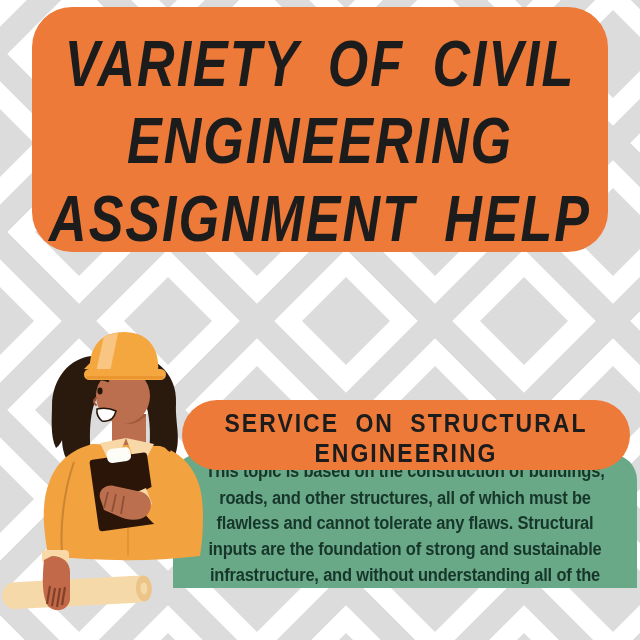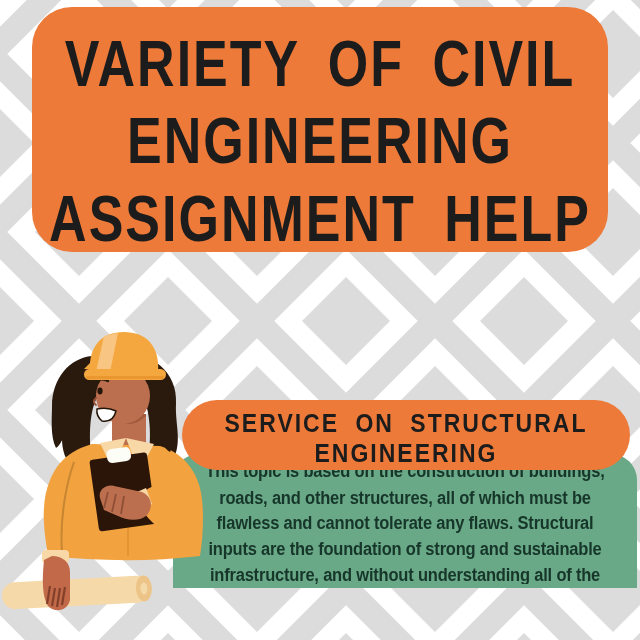--- a/index.html
+++ b/index.html
@@ -1,21 +1,21 @@
 <!DOCTYPE html>
 <html><head>
 <meta charset="utf-8">
 <style>
   html,body{margin:0;padding:0;}
   body{width:640px;height:640px;overflow:hidden;position:relative;background:#ffffff;
        font-family:"Liberation Sans",sans-serif;}
   .stage{position:absolute;inset:0;width:640px;height:640px;overflow:hidden;}
   .bg-pattern{position:absolute;left:0;top:0;z-index:0;}
   .title-card{position:absolute;left:32px;top:7px;width:576px;height:245px;
-              background:#ED7A39;border-radius:40px;z-index:2;overflow:hidden;}
+              background:#ED7A39;border-radius:40px;z-index:2;overflow:hidden;font-style:italic;}
   .title-text{margin:0;padding-top:14px;width:100%;text-align:center;
               white-space:pre;color:#1C1C1C;font-weight:bold;
               font-size:52px;line-height:62px;letter-spacing:2px;word-spacing:12px;
               transform:scaleY(1.25);transform-origin:top center;}
   .service-pill{position:absolute;left:182px;top:400px;width:448px;height:70px;
                 background:#ED7A39;border-radius:35px;z-index:3;overflow:hidden;}
   .service-heading{margin:0;padding-top:7px;width:100%;text-align:center;
                    white-space:pre;color:#1C1C1C;font-weight:bold;
                    font-size:23px;line-height:26px;letter-spacing:2px;word-spacing:8px;
                    transform:scaleY(1.15);transform-origin:top center;}

